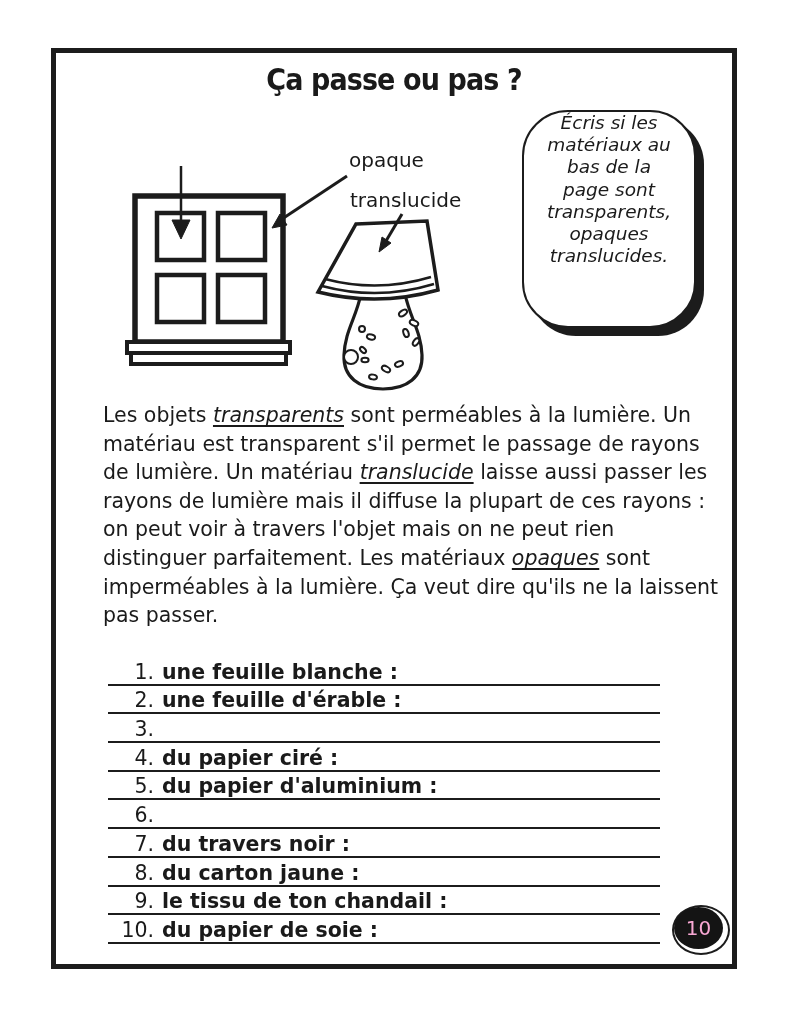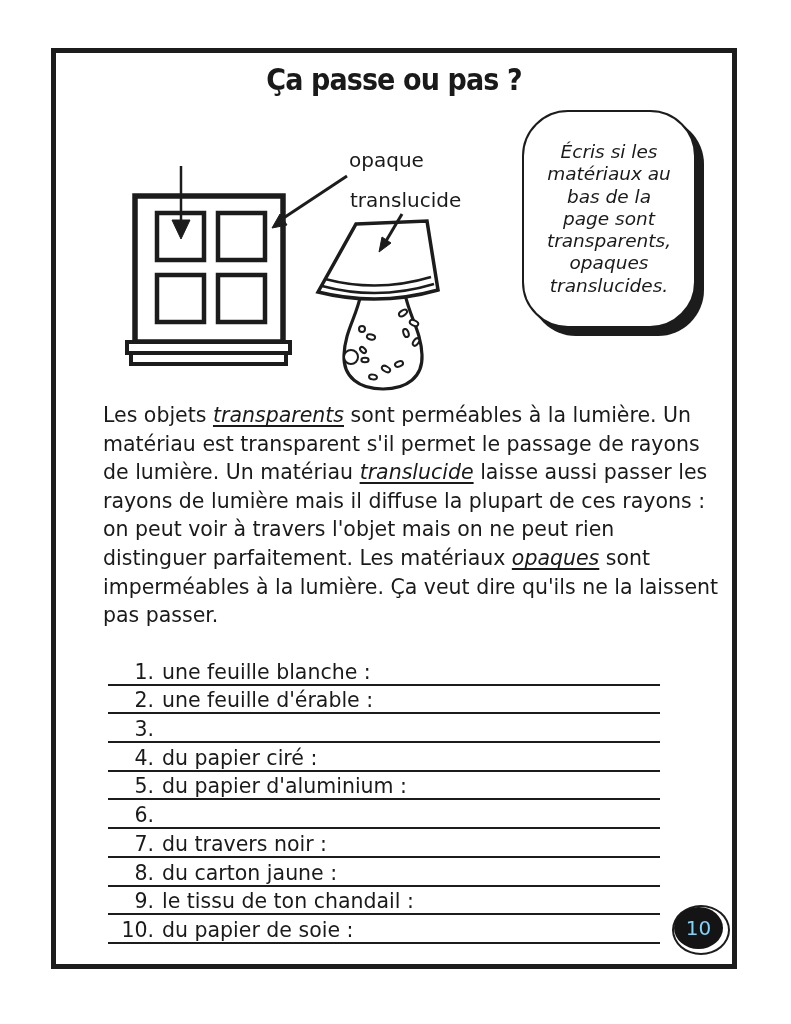--- a/index.html
+++ b/index.html
@@ -18,49 +18,49 @@
   }
   .diagram-label{position:absolute;font-size:20px;white-space:nowrap;}
   .lbl-transparent{left:147px;top:142px;margin-top:48px;}
   .lbl-opaque{left:349px;top:148px;}
   .lbl-translucide{left:350px;top:188px;}
   svg.illus{position:absolute;left:0;top:0;}
   .bubble{
     position:absolute;left:522px;top:110px;width:174px;height:218px;
     border:2px solid #1c1c1c;border-radius:46px;background:#ffffff;
     box-shadow:8px 8px 0 #1c1c1c;
-    display:flex;align-items:center;justify-content:center;box-sizing:border-box;
+    display:flex;justify-content:center;box-sizing:border-box;
   }
   .bubble-text{
     font-style:italic;font-size:18.5px;line-height:22.2px;text-align:center;width:100%;
   }
   .paragraph{
     position:absolute;left:103px;top:401px;width:618px;
     font-size:20.5px;line-height:28.6px;
   }
   .paragraph .emph{
     font-style:italic;text-decoration:underline;
     text-decoration-thickness:1.5px;text-underline-offset:3px;
     text-decoration-skip-ink:none;
   }
   .materials{position:absolute;left:108px;top:657px;width:552px;font-size:20.5px;}
   .materials .row{
     height:28.7px;border-bottom:2px solid #1c1c1c;
     display:flex;align-items:flex-end;box-sizing:border-box;
   }
   .materials .num{width:46px;text-align:right;margin-right:8px;flex:none;}
-  .materials .lab{white-space:nowrap;flex:none;}
+  .materials .lab{white-space:nowrap;flex:none;font-weight:bold;}
   .materials .blank{flex:1;height:100%;}
   .page-badge{
     position:absolute;left:672px;top:905px;width:58px;height:50px;
     border:2px solid #1c1c1c;border-radius:50%;background:#ffffff;box-sizing:border-box;
   }
   .page-badge .disc{
     position:absolute;left:0px;top:0px;width:49px;height:42px;border-radius:50%;
-    background:#141414;color:#7dd3fc;display:flex;align-items:center;justify-content:center;
+    background:#141414;color:#f9a8d4;display:flex;align-items:center;justify-content:center;
     font-size:20px;
   }
 </style>
 </head>
 <body>
 
 <div class="frame"></div>
 
 <div class="title">Ça passe ou pas ?</div>
 

